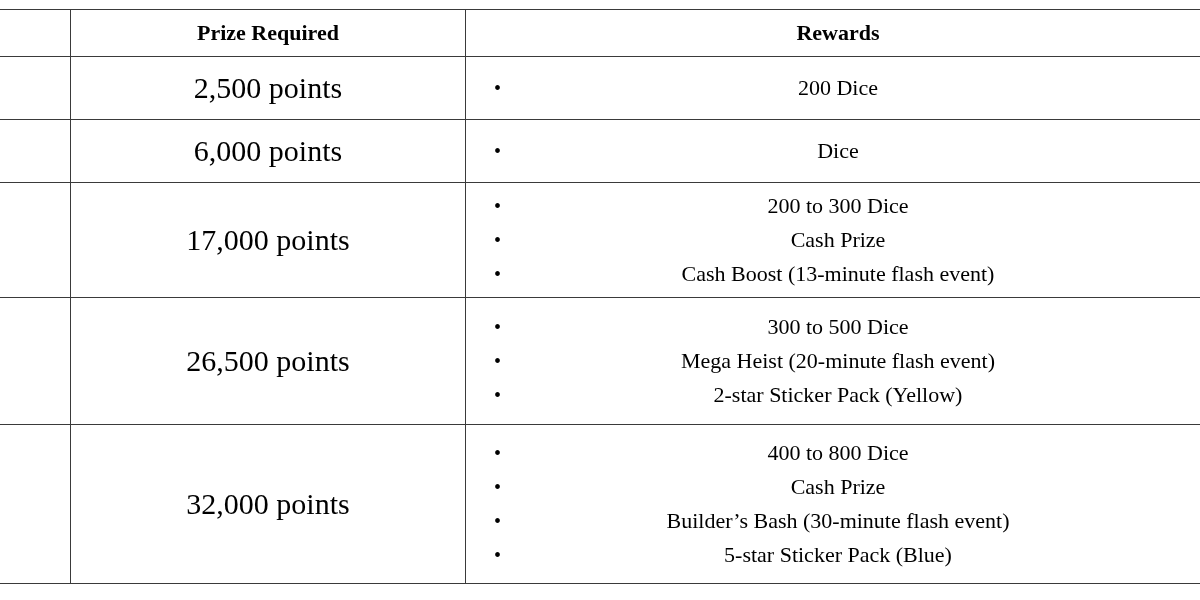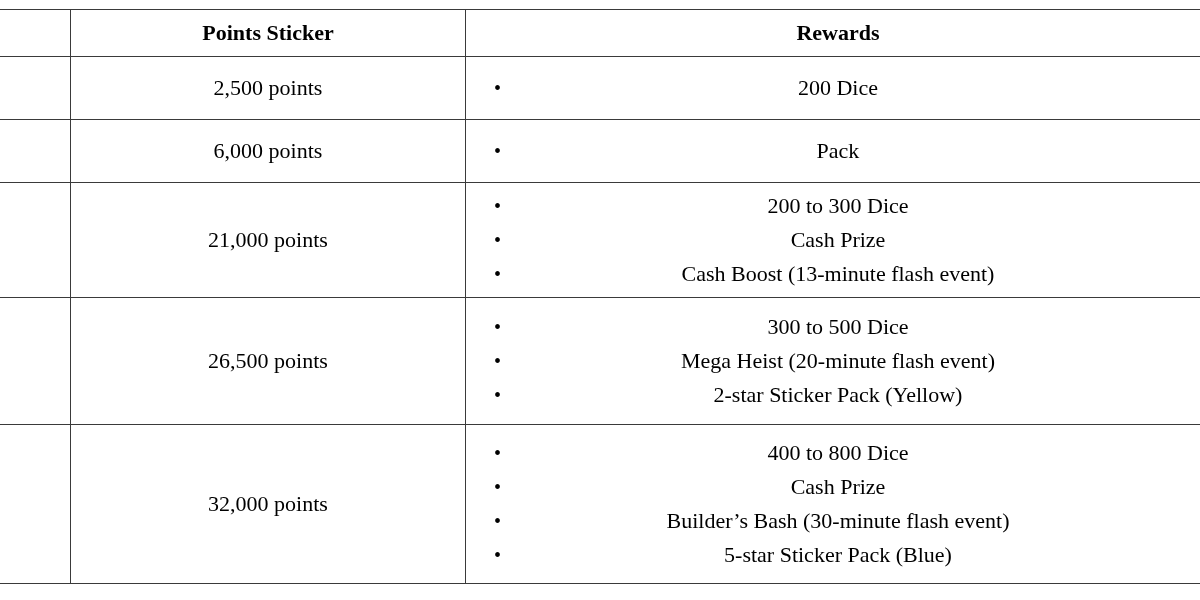--- a/index.html
+++ b/index.html
@@ -58,21 +58,21 @@
   td.tier-cell {
     text-align: center;
     padding: 6px 8px;
     white-space: nowrap;
   }
 
   td.points-cell {
     text-align: center;
     padding: 10px 8px;
     white-space: nowrap;
-    font-size: 22px;
+    font-size: 30px;
   }
 
   td.rewards-cell {
     padding: 8px 6px 8px 6px;
   }
 
   ul.reward-list {
     list-style: none;
     margin: 0;
     padding: 0;
@@ -109,21 +109,21 @@
 
   <table class="rewards-table">
     <colgroup>
       <col class="col-tier">
       <col class="col-points">
       <col class="col-rewards">
     </colgroup>
     <thead>
       <tr>
         <th class="head-cell">Tiers</th>
-        <th class="head-cell">Points Sticker</th>
+        <th class="head-cell">Prize Required</th>
         <th class="head-cell">Rewards</th>
       </tr>
     </thead>
     <tbody>
 
       <tr class="row-h1">
         <td class="tier-cell"></td>
         <td class="points-cell">2,500 points</td>
         <td class="rewards-cell">
           <ul class="reward-list">
@@ -135,29 +135,29 @@
         </td>
       </tr>
 
       <tr class="row-h2">
         <td class="tier-cell"></td>
         <td class="points-cell">6,000 points</td>
         <td class="rewards-cell">
           <ul class="reward-list">
             <li>
               <span class="bullet-dot">•</span>
-              <span>Pack</span>
+              <span>Dice</span>
             </li>
           </ul>
         </td>
       </tr>
 
       <tr class="row-h3">
         <td class="tier-cell"></td>
-        <td class="points-cell">21,000 points</td>
+        <td class="points-cell">17,000 points</td>
         <td class="rewards-cell">
           <ul class="reward-list">
             <li>
               <span class="bullet-dot">•</span>
               <span>200 to 300 Dice</span>
             </li>
             <li>
               <span class="bullet-dot">•</span>
               <span>Cash Prize</span>
             </li>

